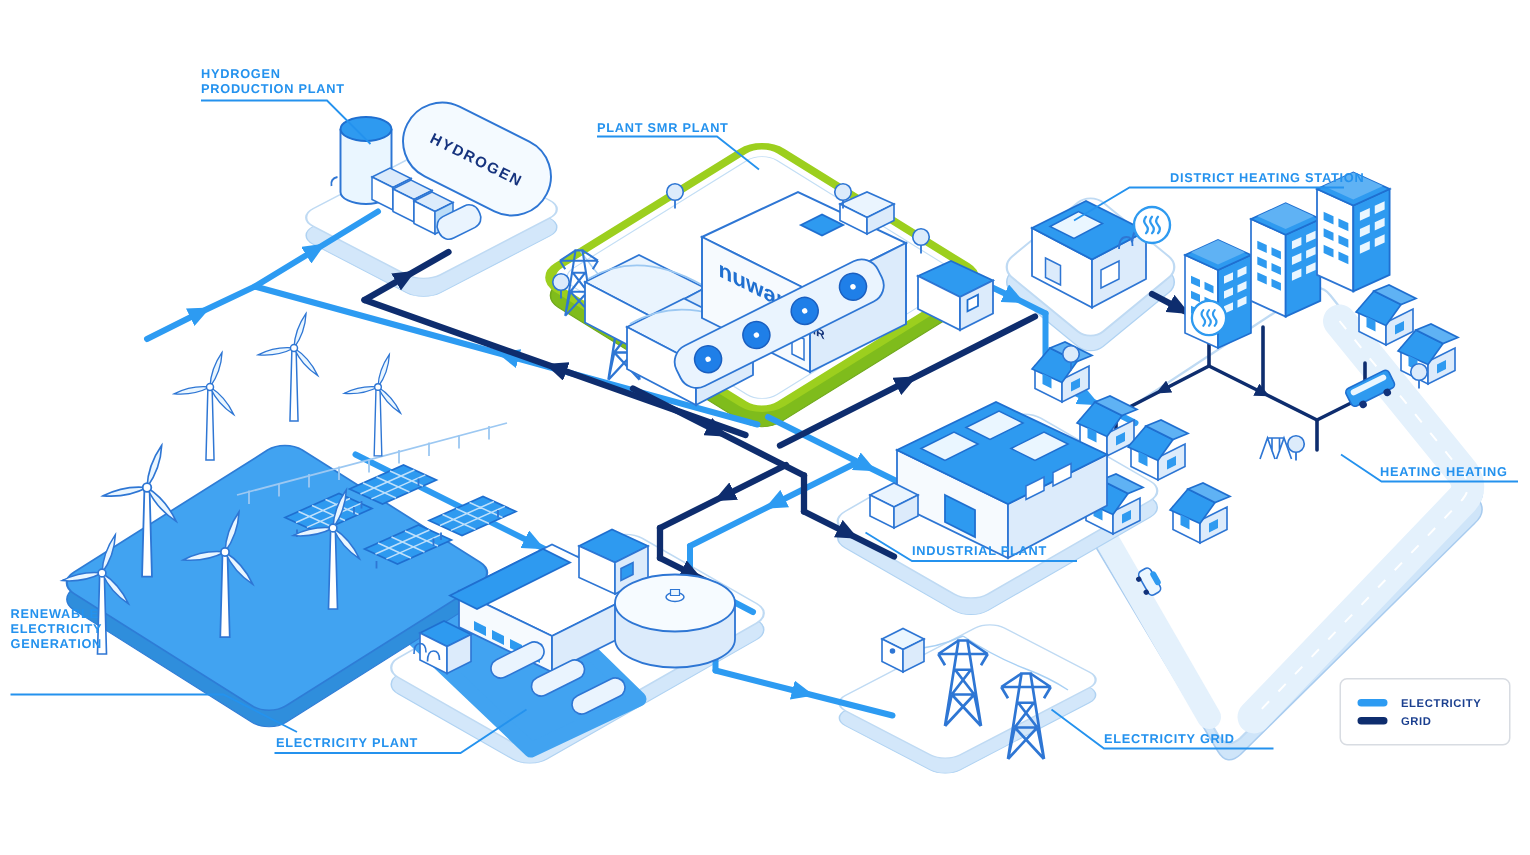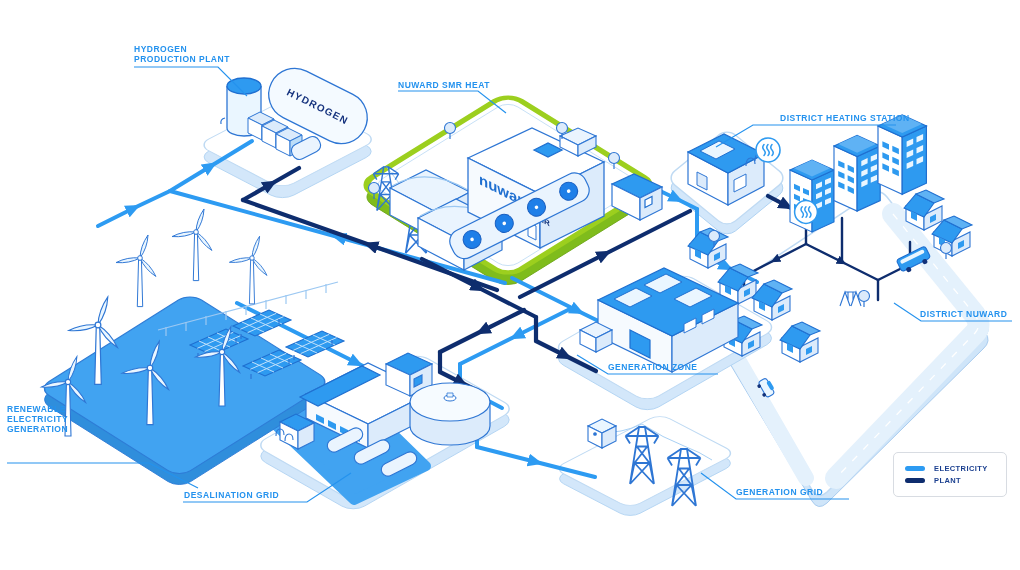--- a/index.html
+++ b/index.html
@@ -500,32 +500,32 @@
     <polyline points="1012,321 921,321 894,303"></polyline>
     <polyline points="718,374 608,374 577,355"></polyline>
     <polyline points="849,499 736,499 701,473"></polyline>
     <polyline points="183,502 307,502 351,473"></polyline>
     <polyline points="7,463 149,463 198,488"></polyline>
   </g>
 </svg>
 
 <div class="lbl" style="left:134px;top:44px">HYDROGEN
 PRODUCTION PLANT</div>
-<div class="lbl" style="left:398px;top:80px">NUWARD SMR HEAT</div>
+<div class="lbl" style="left:398px;top:80px">PLANT SMR PLANT</div>
 <div class="lbl" style="left:780px;top:113px">DISTRICT HEATING STATION</div>
-<div class="lbl" style="left:920px;top:309px">DISTRICT NUWARD</div>
-<div class="lbl" style="left:608px;top:362px">GENERATION ZONE</div>
-<div class="lbl" style="left:736px;top:487px">GENERATION GRID</div>
-<div class="lbl" style="left:184px;top:490px">DESALINATION GRID</div>
+<div class="lbl" style="left:920px;top:309px">HEATING HEATING</div>
+<div class="lbl" style="left:608px;top:362px">INDUSTRIAL PLANT</div>
+<div class="lbl" style="left:736px;top:487px">ELECTRICITY GRID</div>
+<div class="lbl" style="left:184px;top:490px">ELECTRICITY PLANT</div>
 <div class="lbl" style="left:7px;top:404px">RENEWABLE
 ELECTRICITY
 GENERATION</div>
 
 <div class="legend">
   <div class="lg-row">
     <span class="sw sw-e"></span>
     <span class="lg-t">ELECTRICITY</span>
   </div>
   <div class="lg-row">
     <span class="sw sw-h"></span>
-    <span class="lg-t">PLANT</span>
+    <span class="lg-t">GRID</span>
   </div>
 </div>
 
 </body></html>

